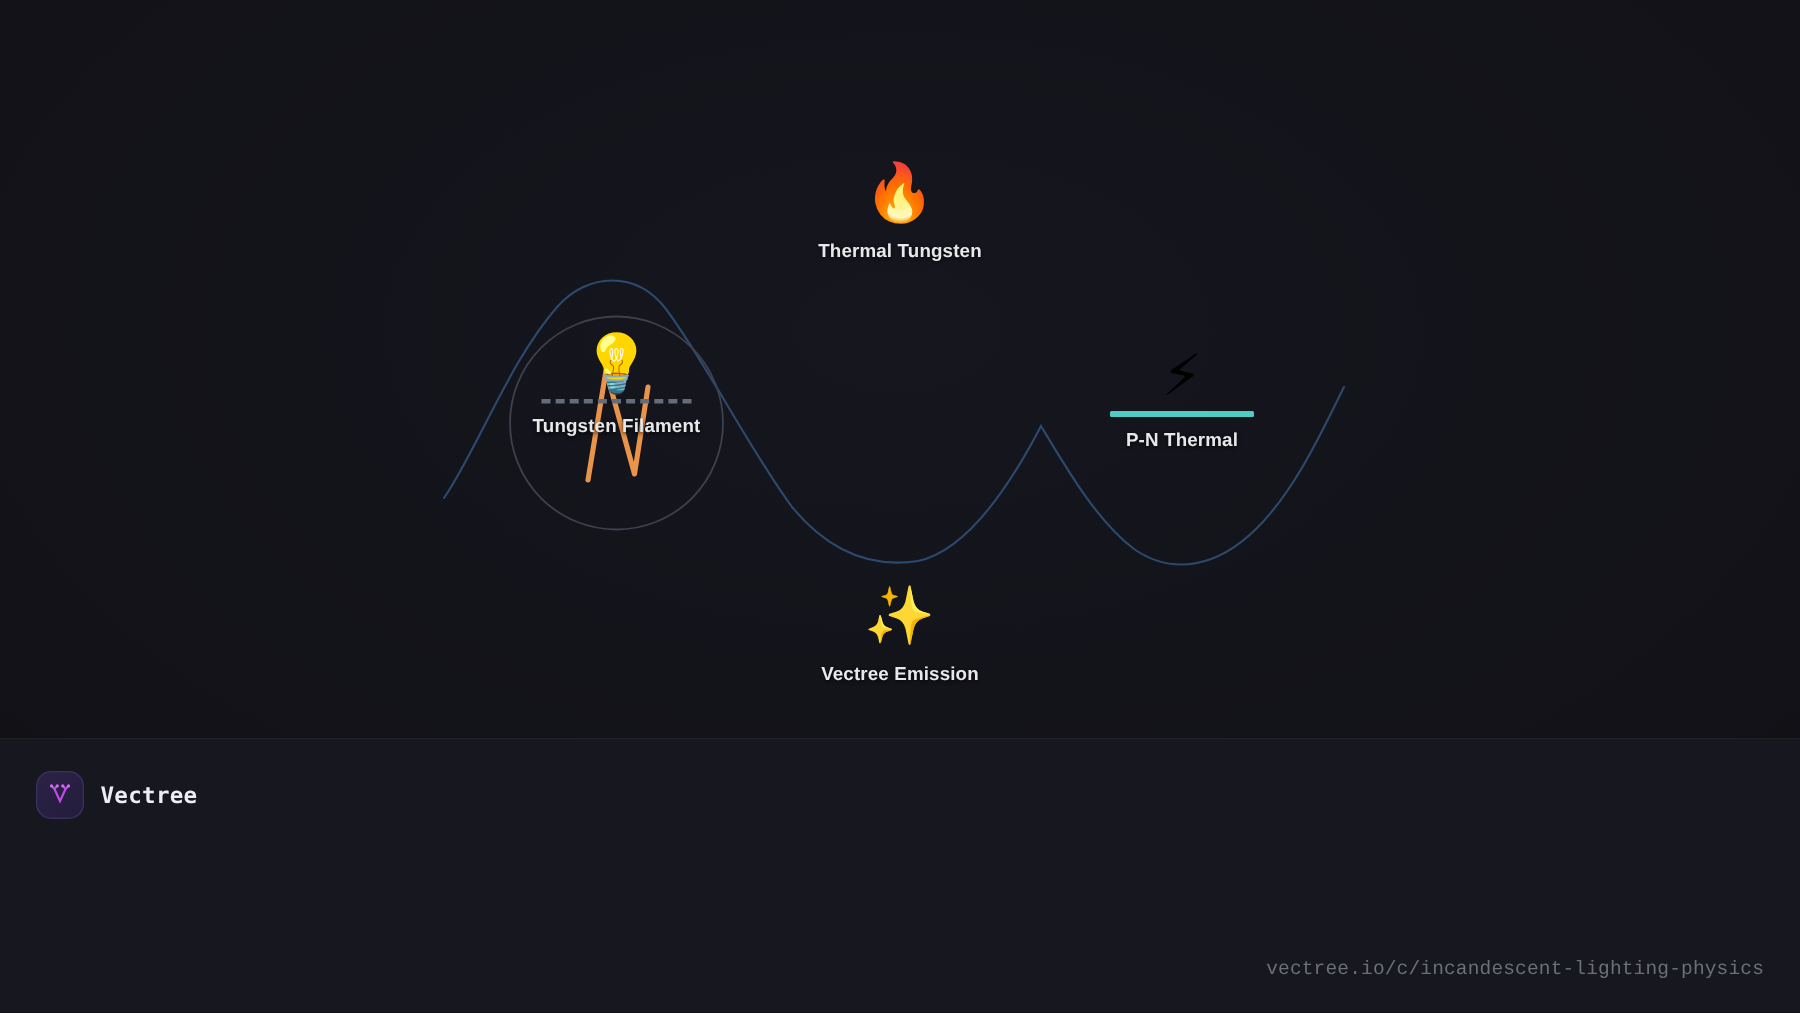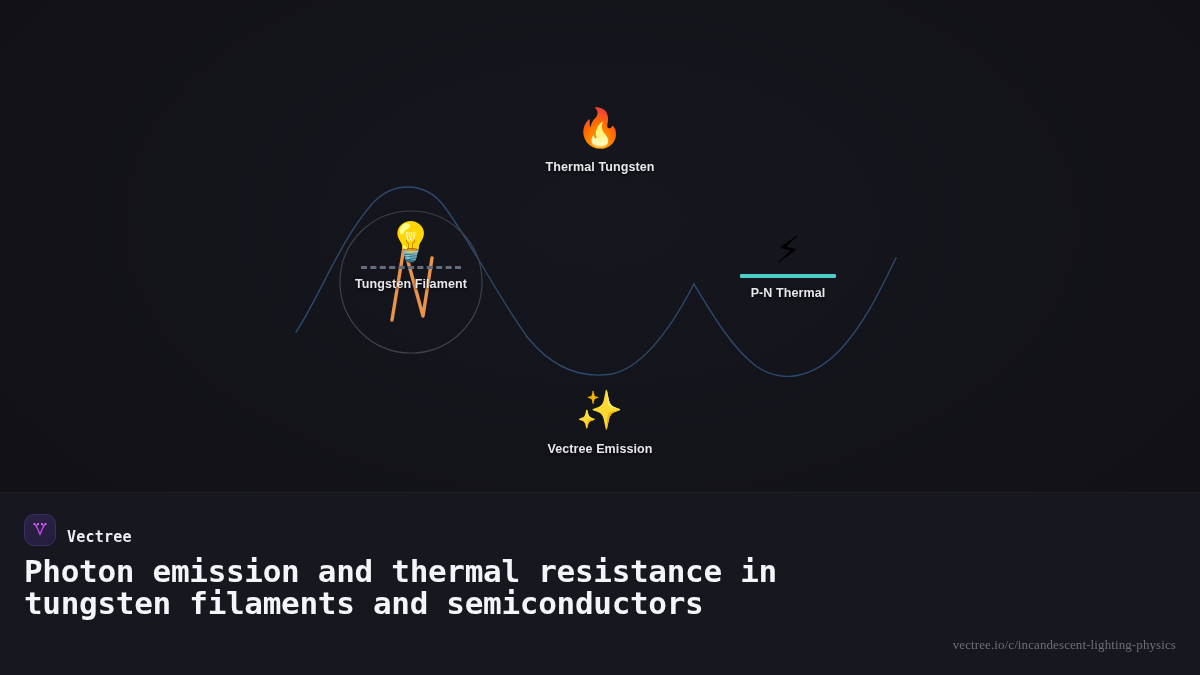--- a/index.html
+++ b/index.html
@@ -100,21 +100,21 @@
     height: 183px;
     background: #17171f;
     border-top: 1px solid rgba(255,255,255,0.035);
   }
 
   #brand-row {
     position: absolute;
     left: 24px;
     top: 21px;
     display: flex;
-    align-items: flex-end;
+    align-items: center;
     gap: 11px;
   }
 
   #brand-logo {
     width: 32px;
     height: 32px;
     border-radius: 10px;
     background: linear-gradient(145deg, #2b2247 0%, #241d3c 100%);
     border: 1px solid #3a3060;
     display: flex;
@@ -141,21 +141,21 @@
     font-weight: bold;
     line-height: 32px;
     color: #f4f5f8;
     letter-spacing: -0.3px;
   }
 
   #url {
     position: absolute;
     right: 24px;
     bottom: 22px;
-    font-family: Liberation Serif, serif;
+    font-family: Liberation Mono, monospace;
     font-size: 13px;
     color: #6b7078;
     letter-spacing: 0.1px;
     white-space: nowrap;
   }
 </style>
 </head>
 <body>
 
 <div id="card">
@@ -221,19 +221,18 @@
             <circle cx="5.2" cy="4.7" r="1.25"></circle>
             <circle cx="9.8" cy="4.7" r="1.25"></circle>
             <circle cx="14.2" cy="4.7" r="1.25"></circle>
             <circle cx="18.8" cy="4.7" r="1.25"></circle>
           </g>
         </svg>
       </div>
       <div id="brand-name">Vectree</div>
     </div>
 
-    <h1 id="headline">Photon emission and thermal resistance in tungsten filaments and semiconductors</h1>
 
     <div id="url">vectree.io/c/incandescent-lighting-physics</div>
 
   </div>
 
 </div>
 
 </body></html>

